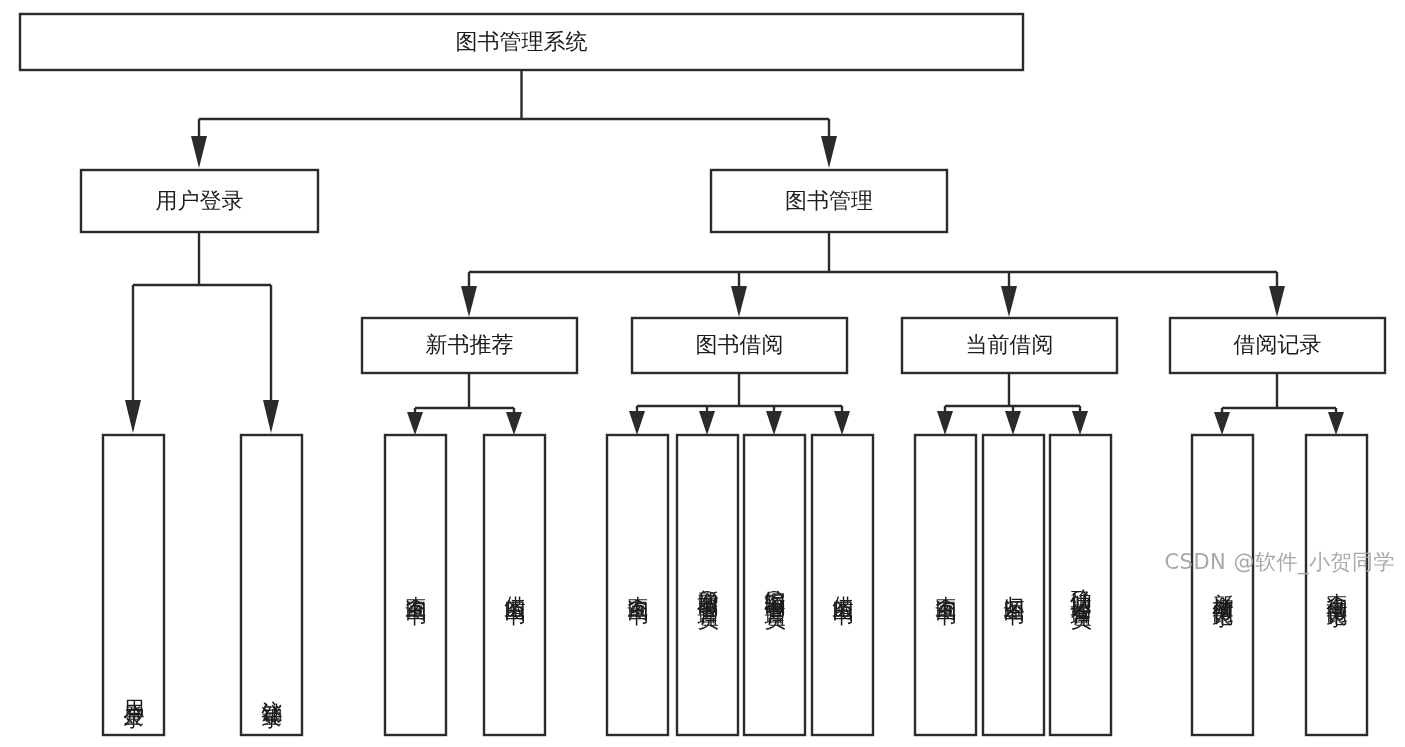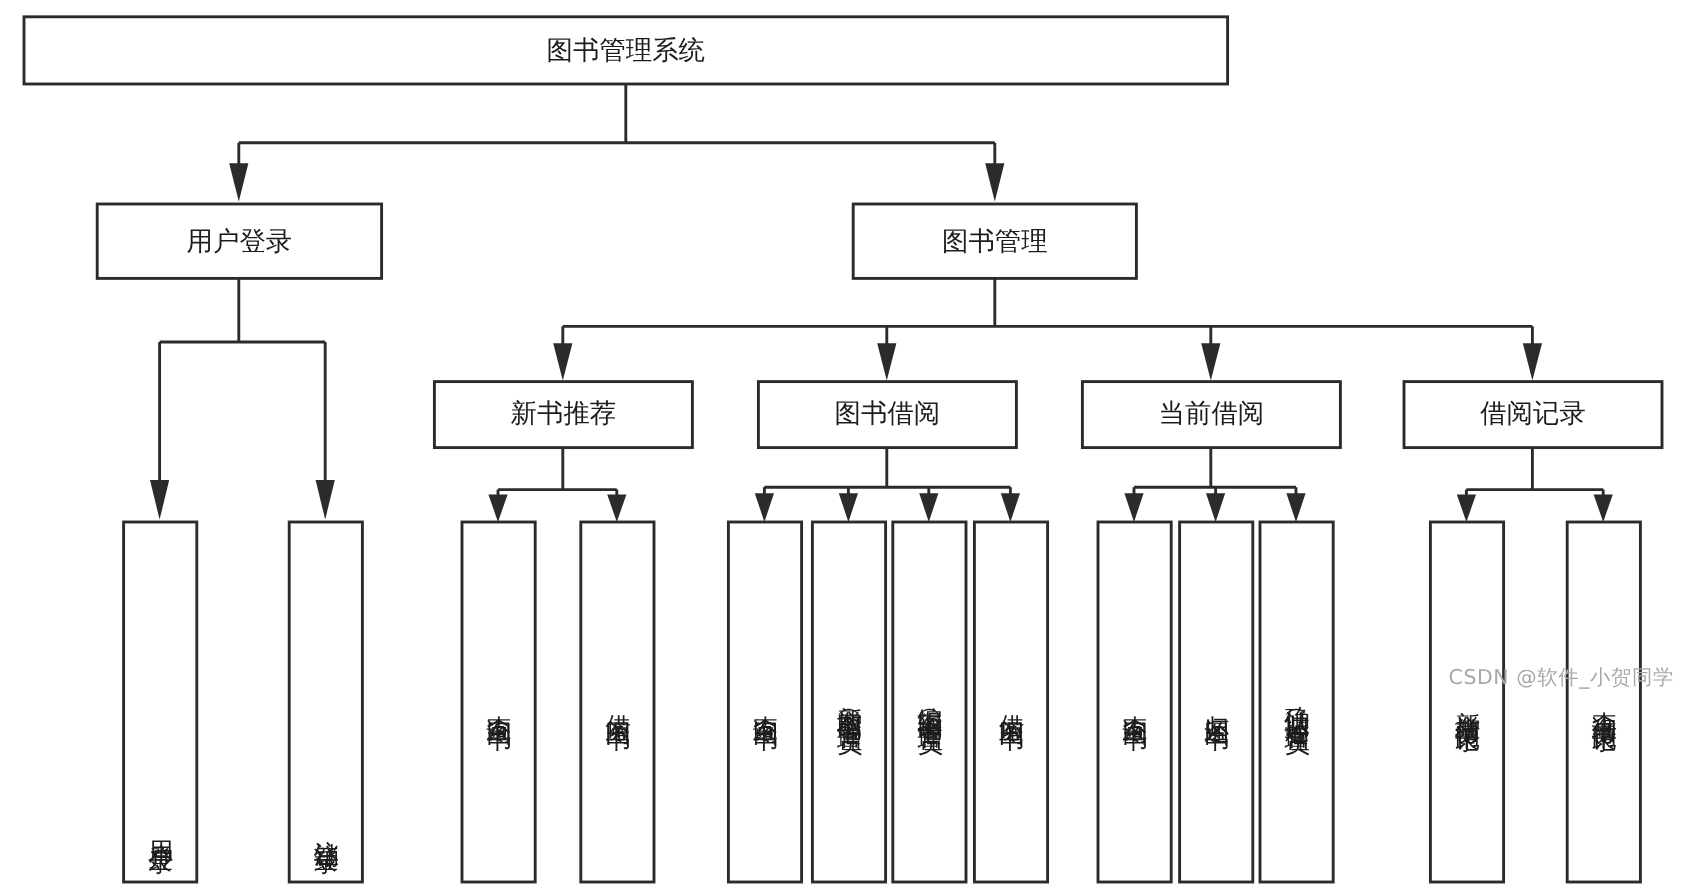--- a/index.html
+++ b/index.html
@@ -67,21 +67,21 @@
     pointer-events: none;
   }
   .vlabel.align-end {
     justify-content: flex-end;
   }
   .watermark {
     position: absolute;
     right: 10px;
     bottom: 4px;
     font-family: "DejaVu Sans", "Liberation Sans", sans-serif;
-    font-size: 17px;
+    font-size: 21px;
     color: #a8a8a8;
     letter-spacing: 0.5px;
     white-space: nowrap;
   }
 </style>
 </head>
 <body>
 
 <div id="diagram-root">
 

